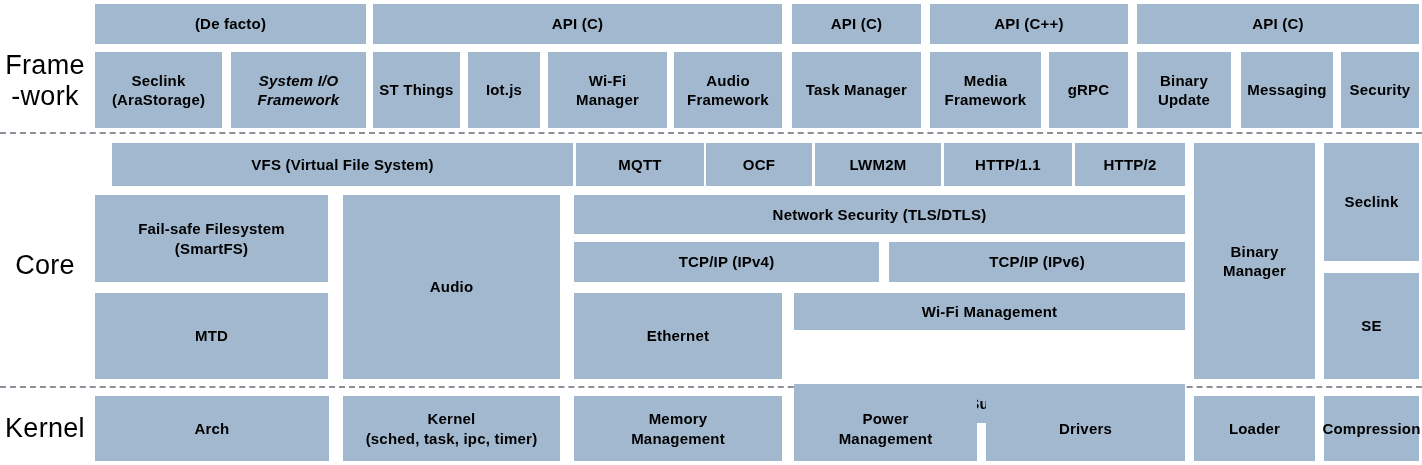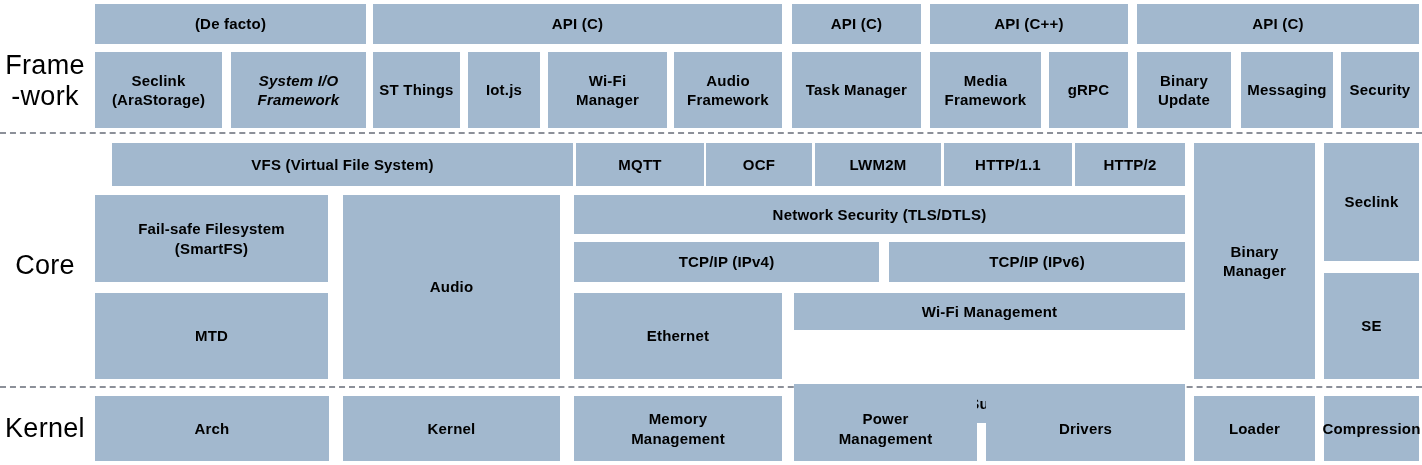--- a/index.html
+++ b/index.html
@@ -170,20 +170,21 @@
         <div>Wi-Fi Management</div>
       </div>
       <div class="block" style="left: 794px; top: 340px; width: 391px; height: 39px; margin-top: 44px;">
         <div>WPA Supplicant</div>
       </div>
       <div class="block" style="left: 95px; top: 396px; width: 234px; height: 65px;">
         <div>Arch</div>
       </div>
       <div class="block" style="left: 343px; top: 396px; width: 217px; height: 65px;">
         <div>Kernel</div>
+        <div>(sched, task, ipc, timer)</div>
       </div>
       <div class="block" style="left: 574px; top: 396px; width: 208px; height: 65px;">
         <div>Memory</div>
         <div>Management</div>
       </div>
       <div class="block" style="left: 794px; top: 396px; width: 183px; height: 65px;">
         <div>Power</div>
         <div>Management</div>
       </div>
       <div class="block" style="left: 986px; top: 396px; width: 199px; height: 65px;">

